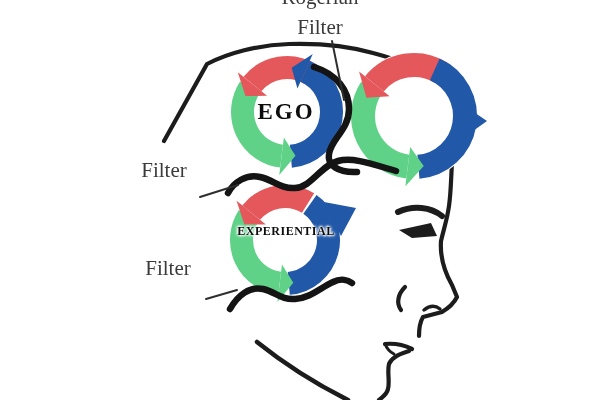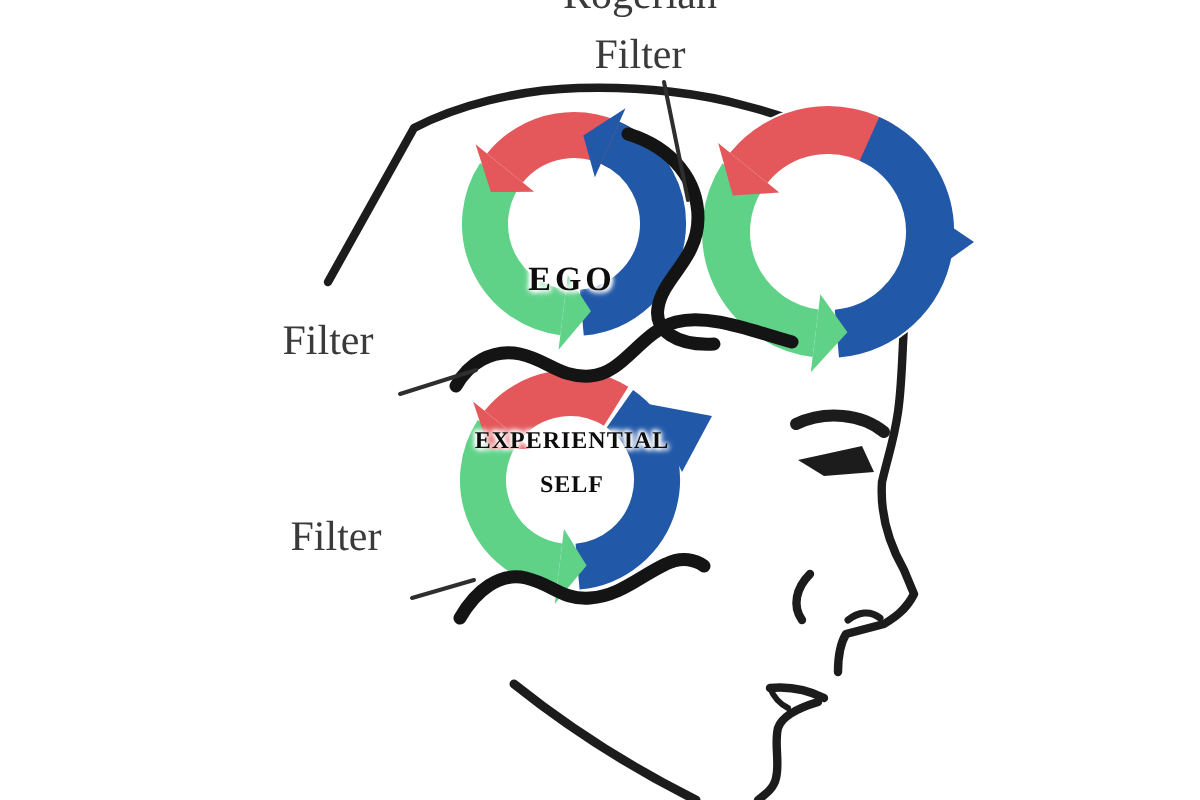--- a/index.html
+++ b/index.html
@@ -10,21 +10,21 @@
   #stage svg{position:absolute;left:0;top:0;}
   .flabel{
     position:absolute;transform:translateX(-50%);text-align:center;
     font-size:21px;line-height:30px;color:#3a3a3a;white-space:nowrap;
   }
   .clabel{
     position:absolute;transform:translate(-50%,-50%);text-align:center;
     font-weight:bold;color:#0d0d0d;white-space:nowrap;letter-spacing:1px;
     text-shadow:0 0 2px #fff,0 0 3px #fff,1px 1px 2px #fff,-1px -1px 2px #fff,0 0 4px #fff;
   }
-  #ego-label{left:286px;top:112px;font-size:17px;letter-spacing:2px;margin-top:28px;}
+  #ego-label{left:286px;top:112px;font-size:23px;letter-spacing:2px;}
   #persona-label{left:409px;top:118px;font-size:16px;letter-spacing:1.5px;}
   #experiential-label{left:286px;top:231px;font-size:12px;line-height:22px;letter-spacing:0.5px;}
   #rogerian-label{left:320px;top:-18px;}
   #freudian-label{left:164px;top:155px;}
   #attentional-label{left:168px;top:253px;}
 </style>
 </head>
 <body>
 
 <div id="stage">
@@ -96,15 +96,14 @@
   <div class="flabel" id="freudian-label">
     <div>Filter</div>
   </div>
   <div class="flabel" id="attentional-label">
     <div>Filter</div>
   </div>
 
   <div class="clabel" id="ego-label">EGO</div>
   <div class="clabel" id="experiential-label">
     <div>EXPERIENTIAL</div>
-    <div>SELF</div>
   </div>
 </div>
 
 </body></html>

